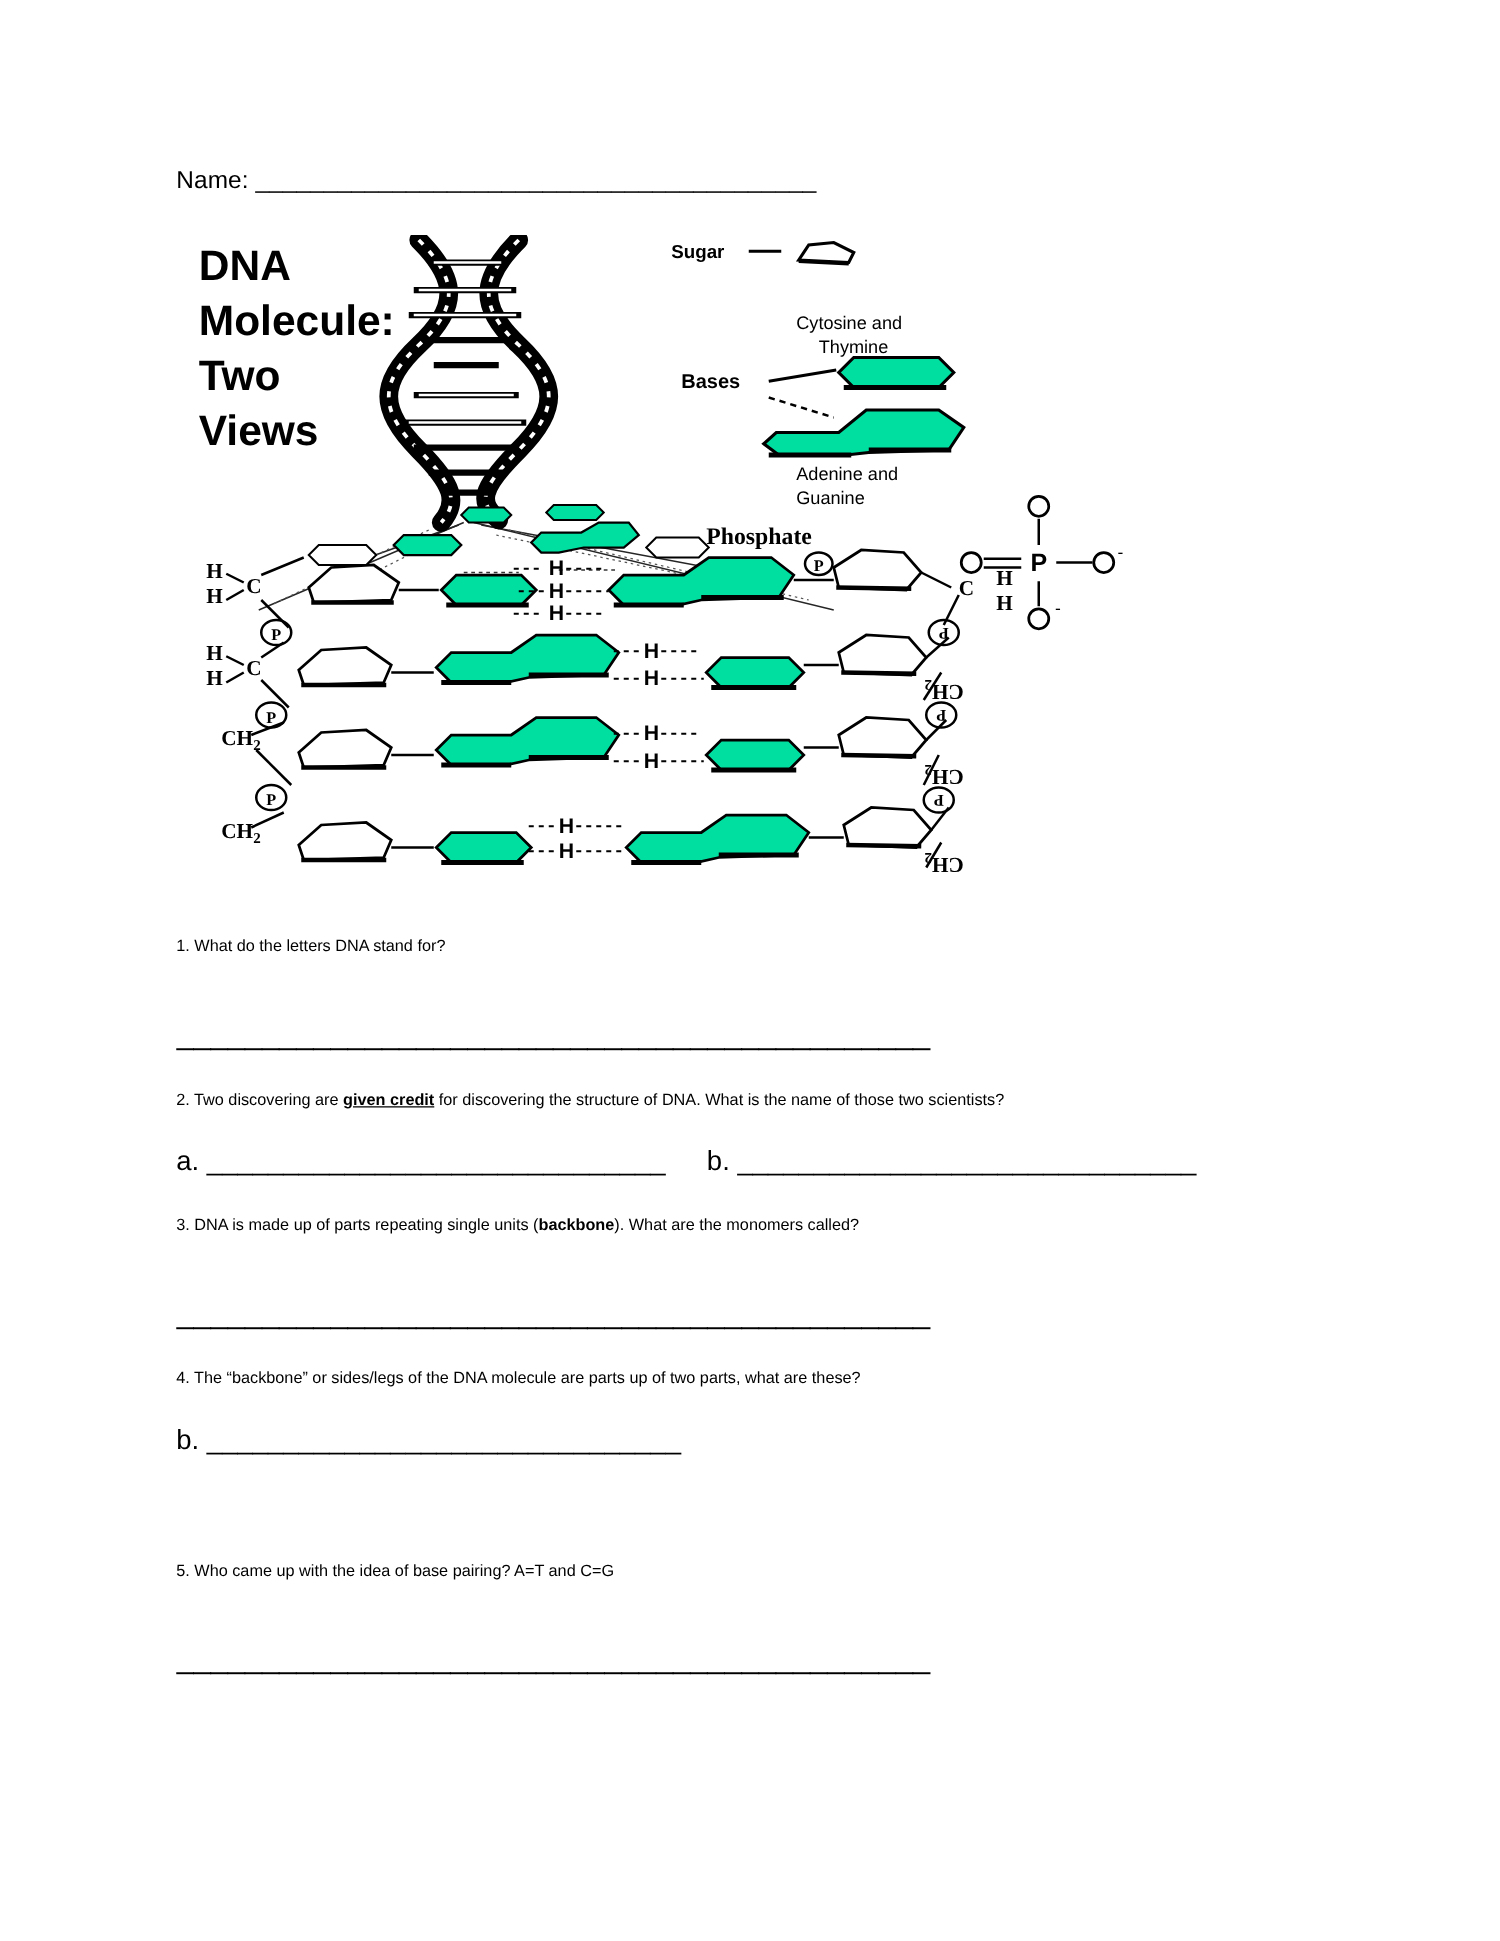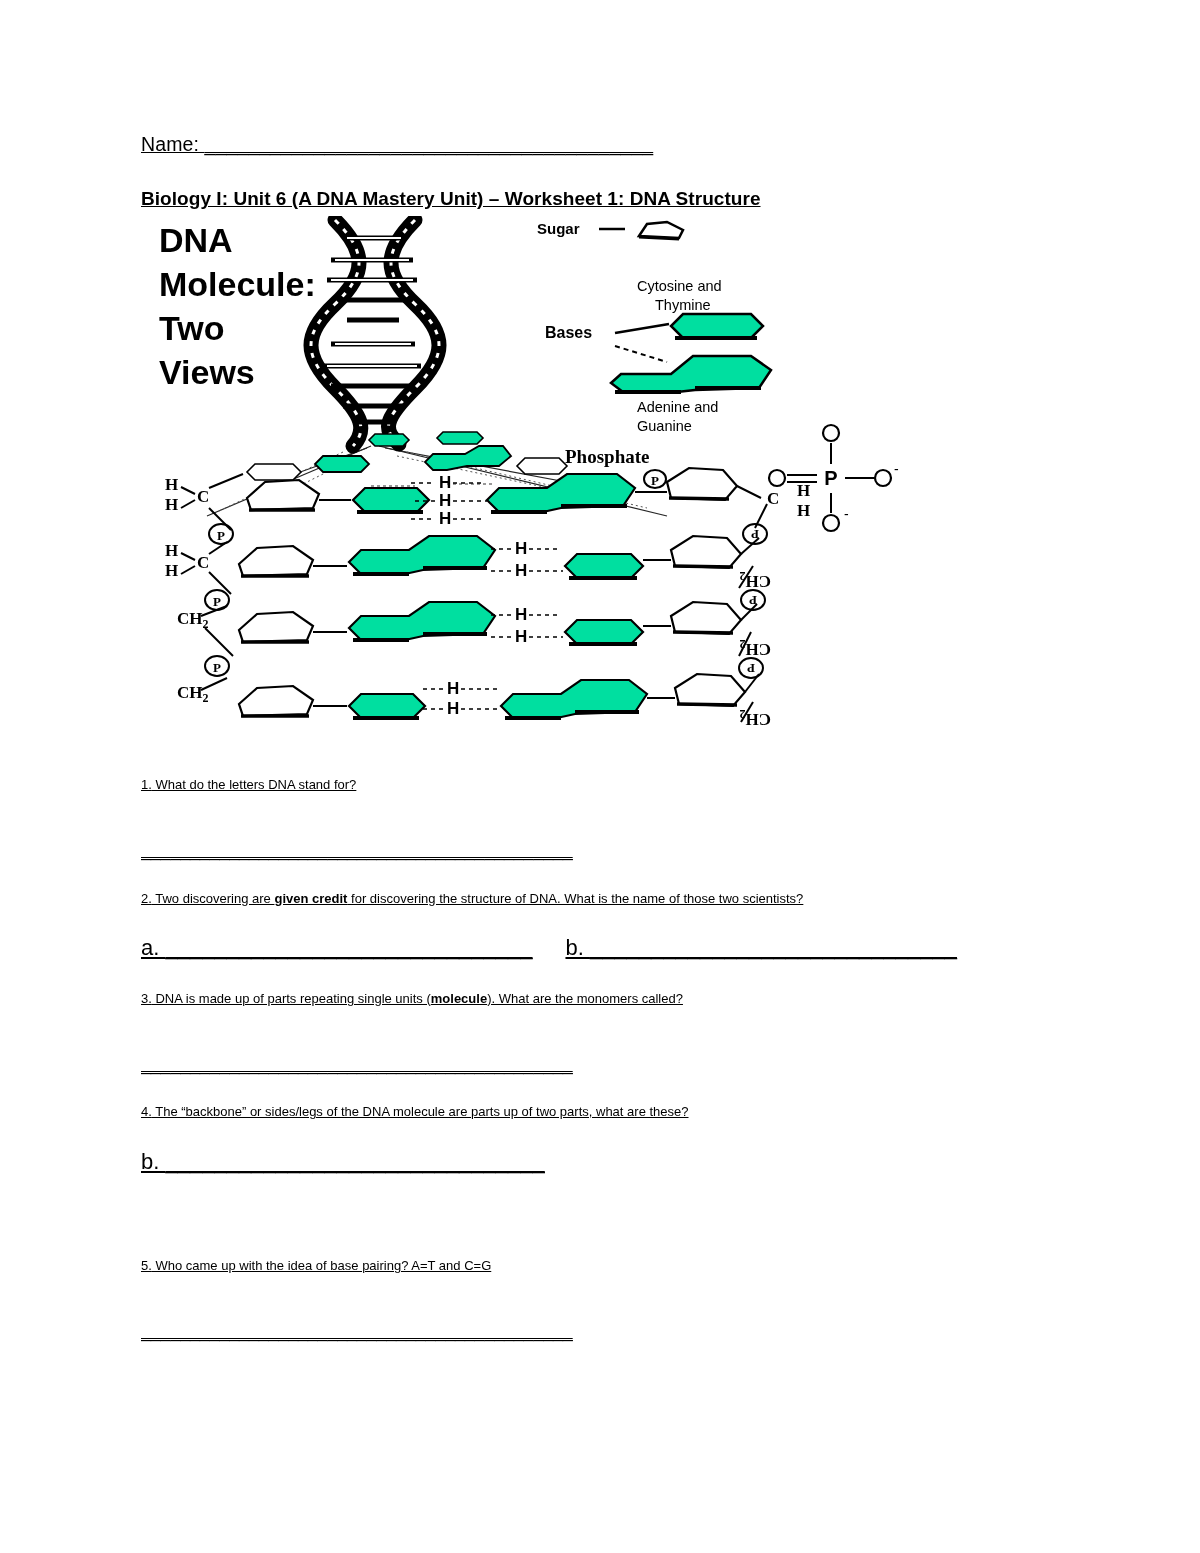--- a/index.html
+++ b/index.html
@@ -14,21 +14,20 @@
     color: #000000;
     overflow: hidden;
   }
   .page {
     position: relative;
     width: 1088px;
     height: 1553px;
     background: #ffffff;
     box-sizing: border-box;
     padding: 132px 131px 0 141px;
-    text-decoration: underline;
   }
 
   
   .name-line {
     font-size: 19.5px;
     letter-spacing: 0.1px;
     line-height: 1.25;
     margin: 0 0 32px 0;
     white-space: nowrap;
     overflow: hidden;
@@ -53,21 +52,21 @@
   
   .q {
     font-size: 13px;
     line-height: 1.52;
     margin: 0;
     max-width: 905px;
   }
   .q b { font-weight: bold; }
   .q .u { font-weight: bold; text-decoration: underline; }
   .blank-rule {
-    font-size: 18px;
+    font-size: 25px;
     line-height: 1.3;
     letter-spacing: -0.2px;
     white-space: nowrap;
     overflow: hidden;
   }
   .ab-row {
     display: flex;
     font-size: 22px;
     line-height: 1.3;
     white-space: nowrap;
@@ -78,21 +77,20 @@
   .spacer-44 { height: 44px; }
   .spacer-80 { height: 80px; }
 </style>
 </head>
 <body>
 
 <div class="page">
 
   <p class="name-line"><span>Name: </span><span>_________________________________________</span></p>
 
-  <p class="doc-title">Biology I: Unit 6 (A DNA Mastery Unit) – Worksheet 1: DNA Structure</p>
 
   <div class="figure">
     <svg width="760" height="525" viewBox="0 0 760 525" xmlns="http://www.w3.org/2000/svg">
       <defs>
         <clipPath id="clipAll">
             <rect x="0" y="0" width="760" height="525"></rect>
           </clipPath>
       </defs>
       <rect x="0" y="0" width="760" height="525" fill="#ffffff"></rect>
 
@@ -421,21 +419,21 @@
 
   <div class="spacer-26"></div>
 
   <div class="ab-row">
     <div class="slot-a"><span>a. </span><span>______________________________</span></div>
     <div><span>b. </span><span>______________________________</span></div>
   </div>
 
   <div class="spacer-26"></div>
 
-  <p class="q"><span>3.</span><span> DNA is made up of parts repeating single units (</span><b>molecule</b><span>). What are the monomers called?</span></p>
+  <p class="q"><span>3.</span><span> DNA is made up of parts repeating single units (</span><b>backbone</b><span>). What are the monomers called?</span></p>
 
   <div class="spacer-44"></div>
   <div class="blank-rule">____________________________________________</div>
 
   <div class="spacer-26"></div>
 
   <p class="q"><span>4.</span><span> The “backbone” or sides/legs of the DNA molecule are parts up of two parts, what are these?</span></p>
 
   <div class="spacer-26"></div>
 

